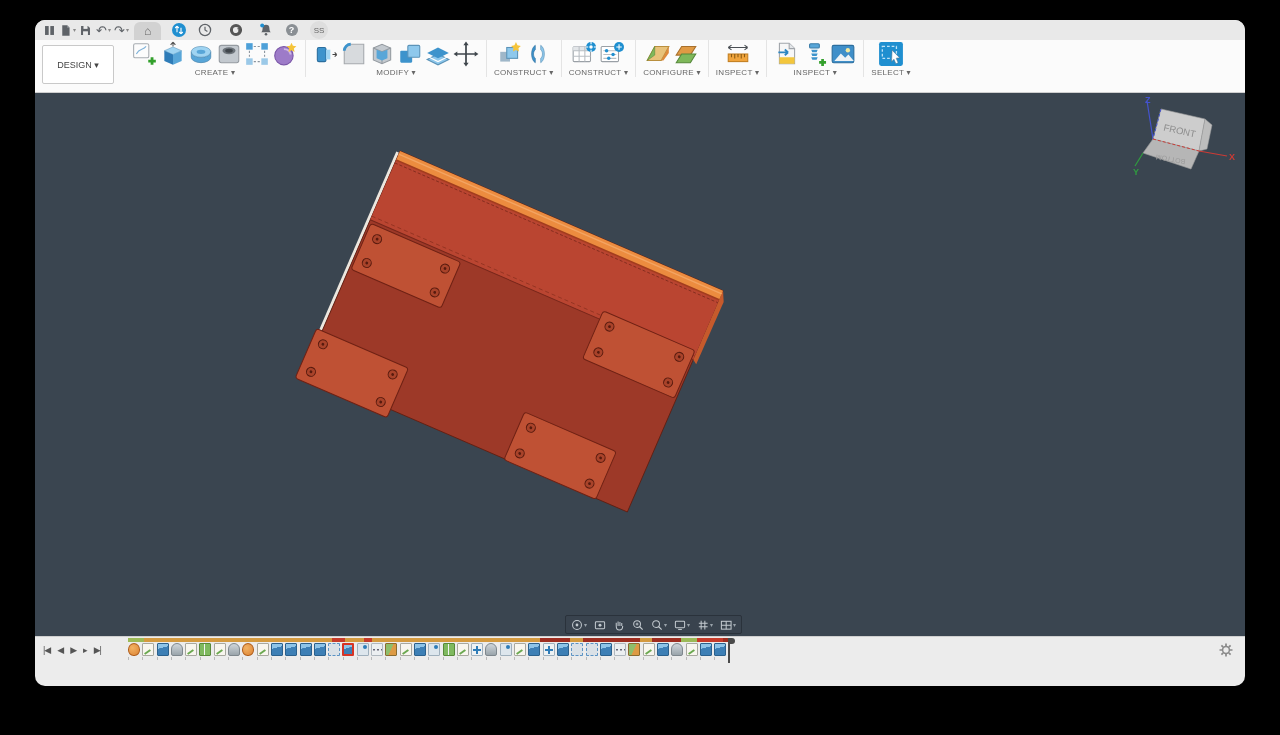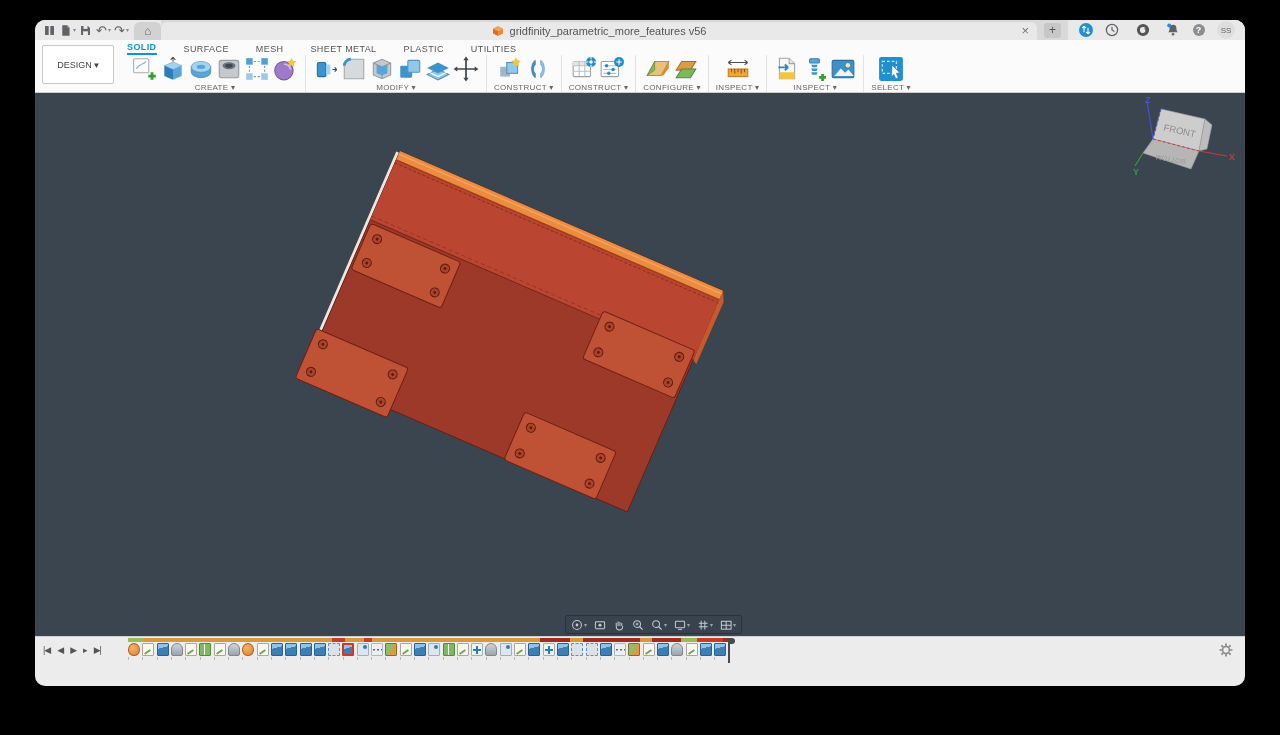--- a/index.html
+++ b/index.html
@@ -115,32 +115,20 @@
           <span class="caret">▾</span>
         </div>
         <div class="qat-btn">
           <span style="font-size:13px">↷</span>
           <span class="caret">▾</span>
         </div>
       </div>
     <div class="home-tab">
         <span>⌂</span>
       </div>
-    <div class="tabstrip">
-      <div class="doc-tab">
-        <svg viewBox="0 0 12 12">
-            <polygon points="6,1 11,3.5 6,6 1,3.5" fill="#f6a055"></polygon>
-            <polygon points="1,3.5 6,6 6,11 1,8.5" fill="#d9702a"></polygon>
-            <polygon points="11,3.5 6,6 6,11 11,8.5" fill="#ef8838"></polygon>
-          </svg>
-        <span>gridfinity_parametric_more_features v56</span>
-        <span class="tab-close">×</span>
-      </div>
-      <div class="newtab-btn">+</div>
-    </div>
     <div class="top-icons">
       <div class="ti">
         <svg viewBox="0 0 14 14">
             <circle cx="7" cy="7" r="7" fill="#1f8fd0"></circle>
             <path d="M5 3.2 v6 M5 3.2 l-1.8 1.8 M5 3.2 l1.8 1.8 M9 10.8 v-6 M9 10.8 l-1.8-1.8 M9 10.8 l1.8-1.8" stroke="#fff" stroke-width="1.1" fill="none"></path>
           </svg>
       </div>
       <div class="ti">
         <svg viewBox="0 0 14 14">
             <circle cx="7" cy="7" r="5.6" fill="none" stroke="#5f6368" stroke-width="1.3"></circle>
@@ -165,28 +153,20 @@
             <circle cx="7" cy="7" r="6" fill="#8a8f94"></circle>
           </svg>
         <span style="position:absolute;color:#fff;font-size:9px;font-weight:bold">?</span>
       </div>
       <div class="avatar">SS</div>
     </div>
   </div>
 
   <div class="ribbon">
     <div class="design-btn">DESIGN ▾</div>
-    <div class="ribbon-tabs">
-        <div class="rtab active">SOLID</div>
-        <div class="rtab">SURFACE</div>
-        <div class="rtab">MESH</div>
-        <div class="rtab">SHEET METAL</div>
-        <div class="rtab">PLASTIC</div>
-        <div class="rtab">UTILITIES</div>
-      </div>
     <div class="groups">
         <div class="group">
           <div class="group-icons">
             <div class="ric">
               <svg viewBox="0 0 24 24">
                 <rect x="1.5" y="2.5" width="14" height="13" rx="1.5" fill="#fcfcfc" stroke="#a8adb2"></rect>
                 <path d="M4 12 C7 6 10 9 13 5" stroke="#7fb2d9" fill="none"></path>
                 <path d="M15 18.5 h7 M18.5 15 v7" stroke="#33a02c" stroke-width="2.6"></path>
               </svg>
             </div>

